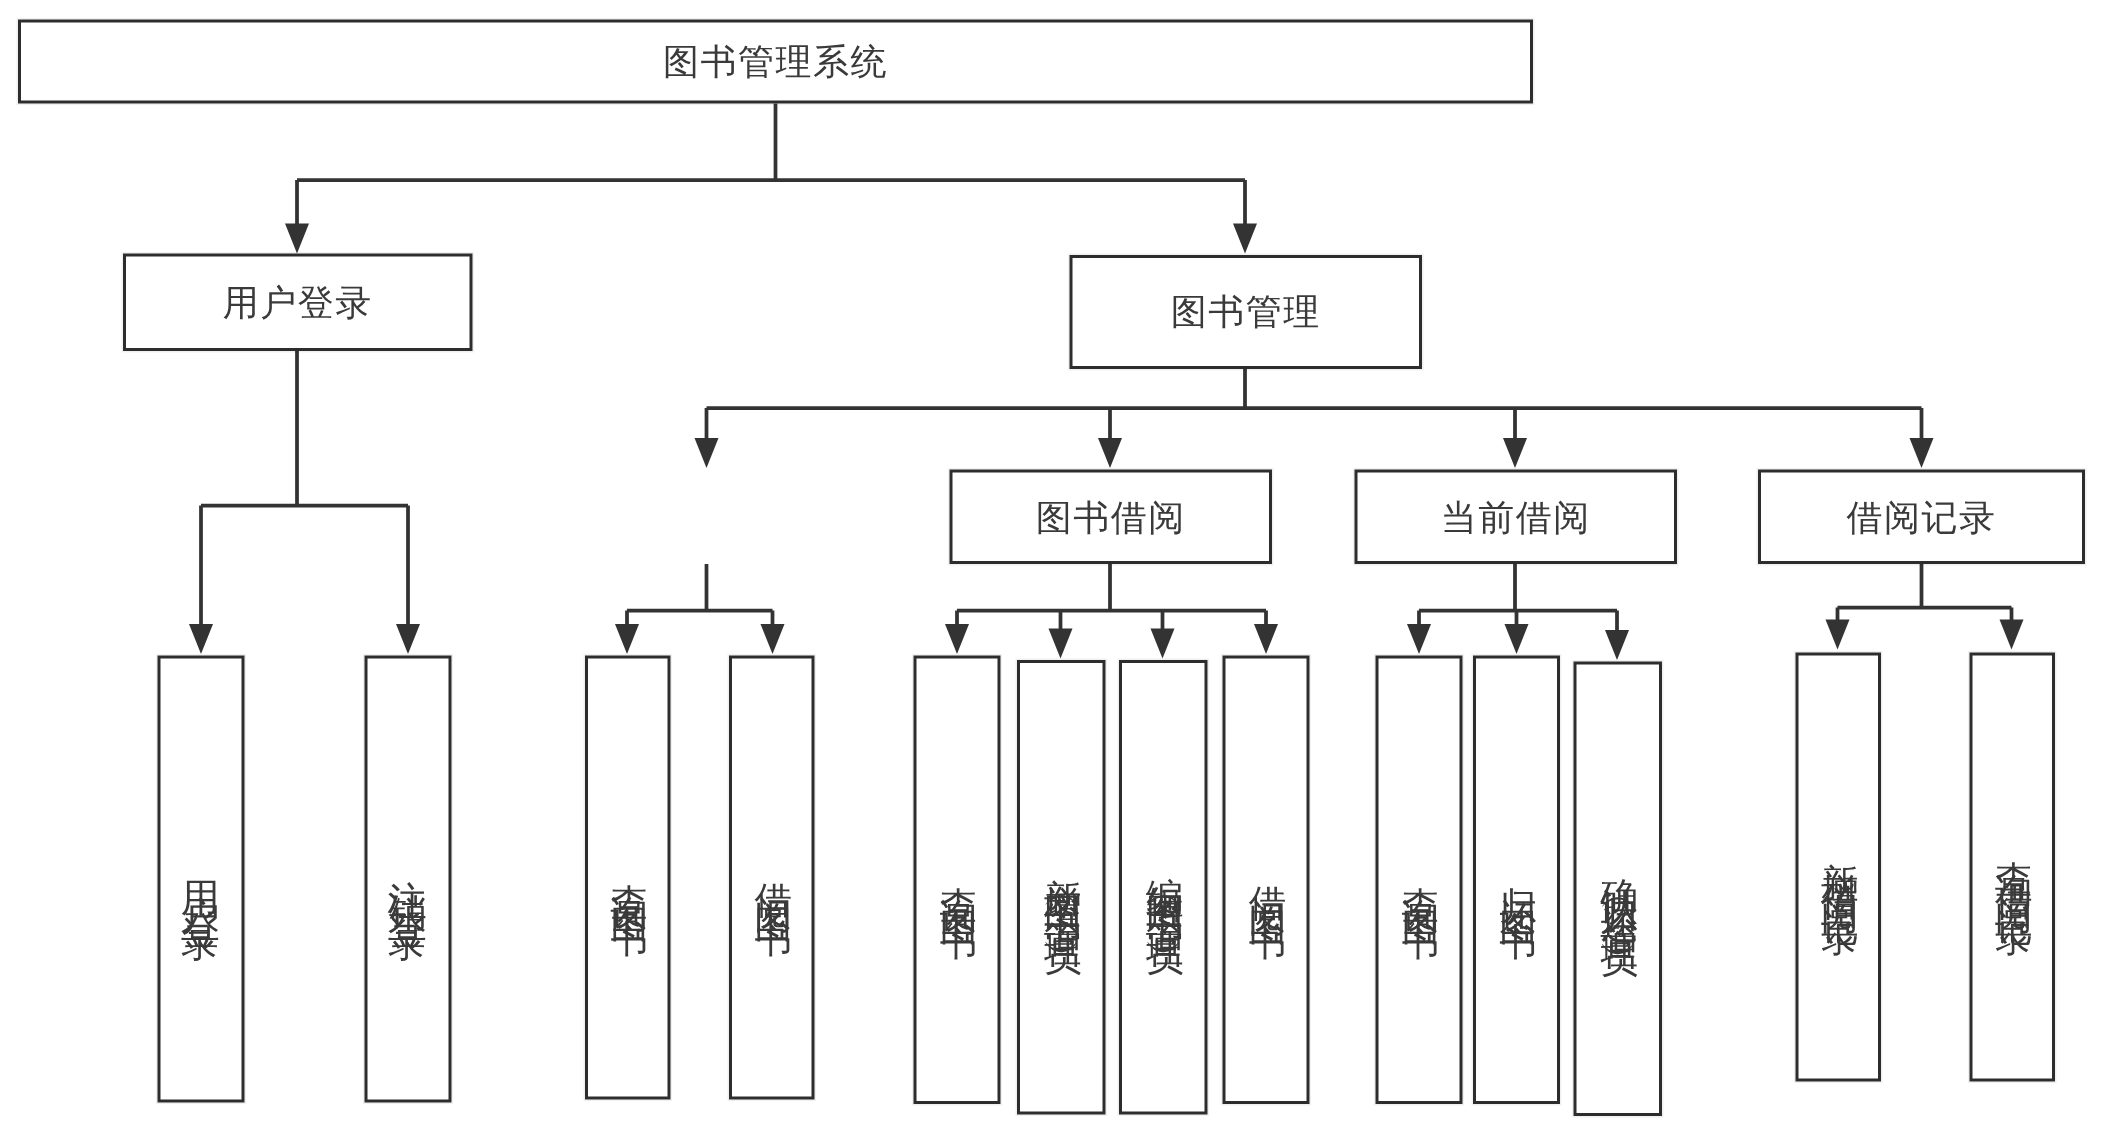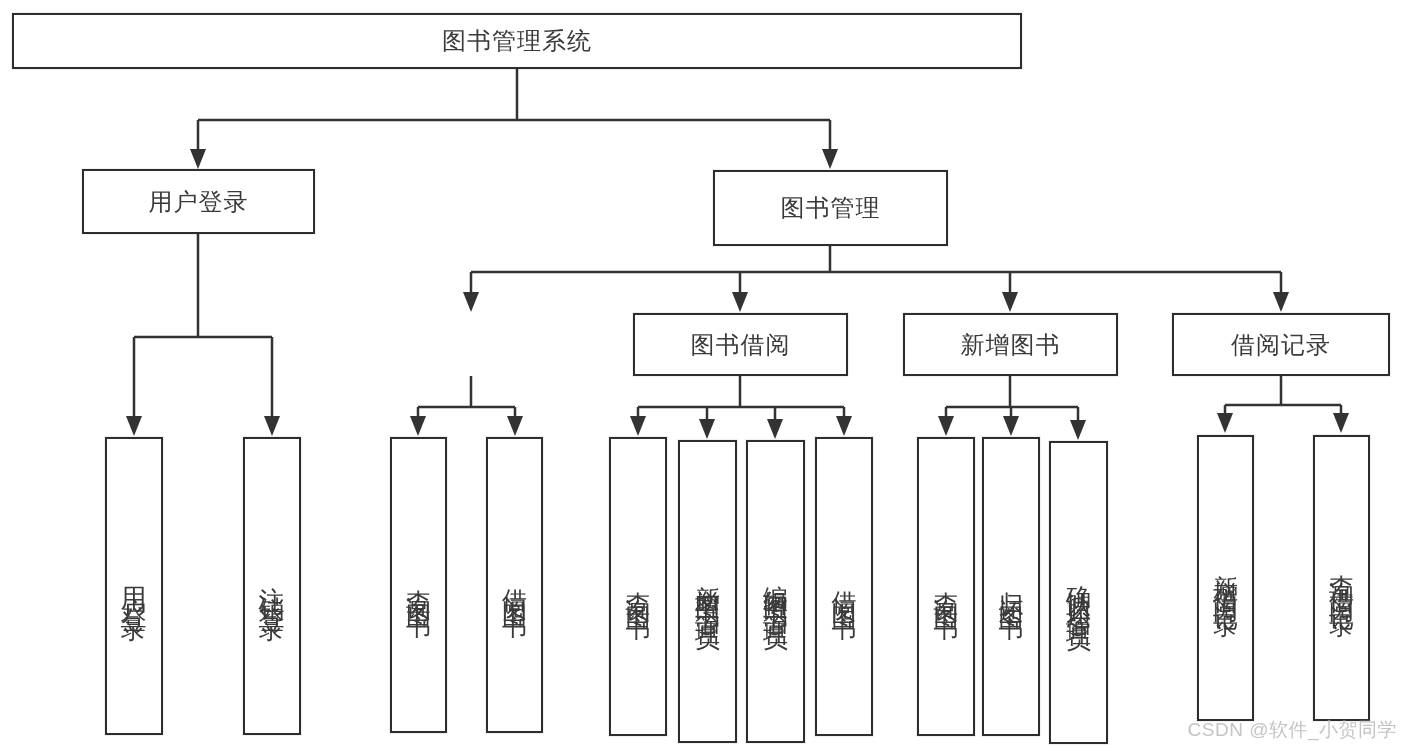--- a/index.html
+++ b/index.html
@@ -78,21 +78,21 @@
     <span>用户登录</span>
   </div>
   <div class="node h" style="left:713px;top:170px;width:235px;height:76px">
     <span>图书管理</span>
   </div>
 
   <div class="node h" style="left:633px;top:313px;width:215px;height:63px">
     <span>图书借阅</span>
   </div>
   <div class="node h" style="left:903px;top:313px;width:215px;height:63px">
-    <span>新增图书</span>
+    <span>当前借阅</span>
   </div>
   <div class="node h" style="left:1172px;top:313px;width:218px;height:63px">
     <span>借阅记录</span>
   </div>
 
   <div class="node v wide" style="left:105px;top:437px;width:58px;height:298px">
     <span>用户登录</span>
   </div>
   <div class="node v wide" style="left:243px;top:437px;width:58px;height:298px">
     <span>注销登录</span>
@@ -128,14 +128,13 @@
     <span>确认归还（管理员）</span>
   </div>
 
   <div class="node v" style="left:1197px;top:435px;width:57px;height:286px">
     <span>新增借阅记录</span>
   </div>
   <div class="node v" style="left:1313px;top:435px;width:57px;height:286px">
     <span>查询借阅记录</span>
   </div>
 
-  <div class="watermark">CSDN @软件_小贺同学</div>
 </div>
 
 </body></html>

